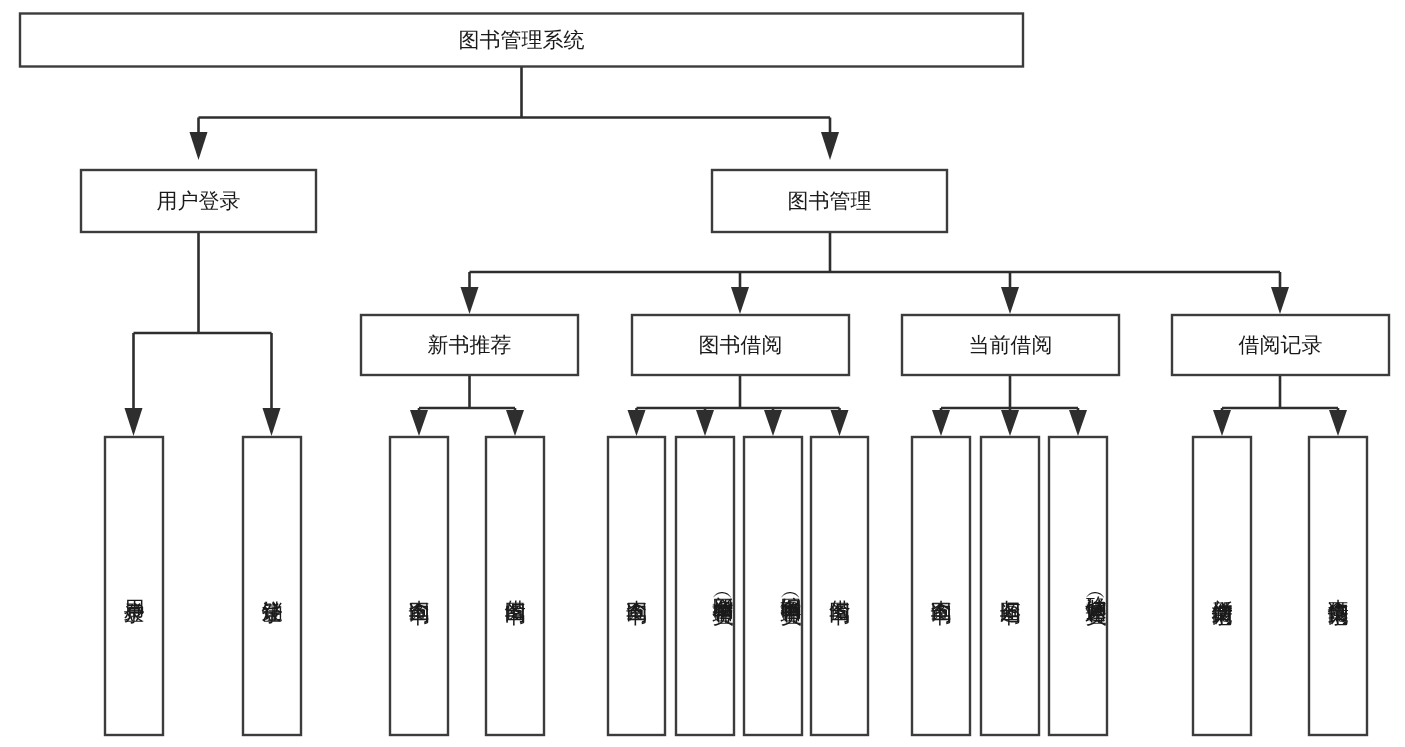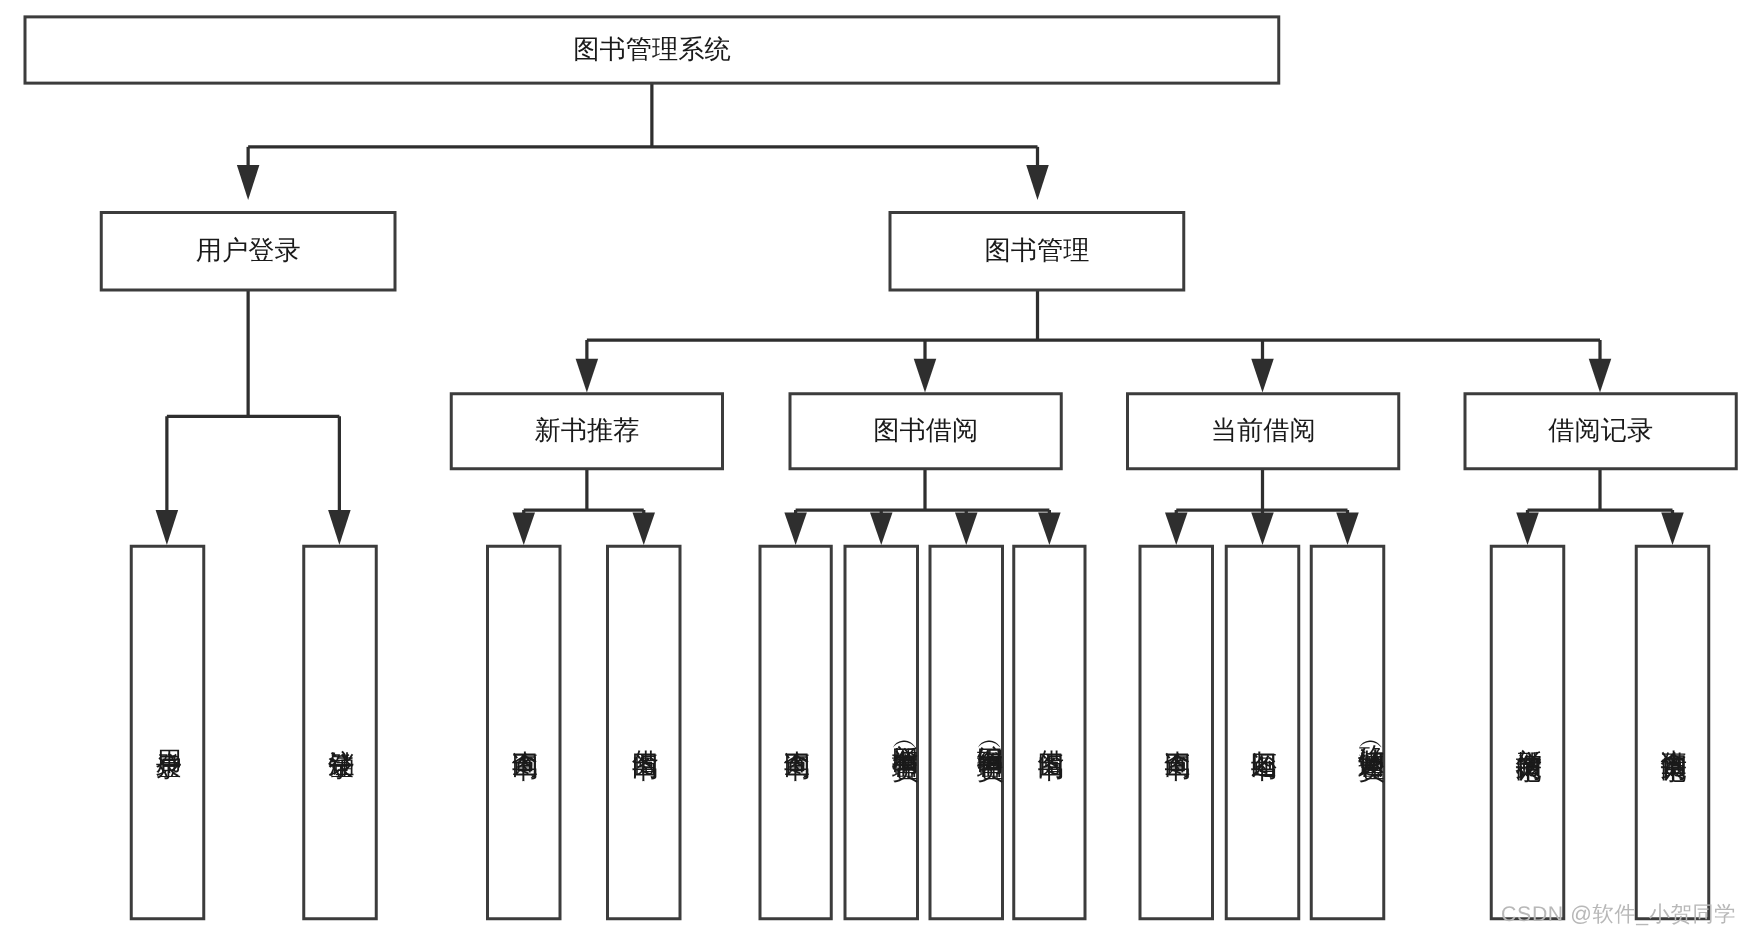--- a/index.html
+++ b/index.html
@@ -234,15 +234,14 @@
   <div class="leaf-label-v" style="left:744px; top:441px; width:58px; height:290px; align-items:flex-start;">编辑图书（管理员）</div>
   <div class="leaf-label-v" style="left:811px; top:437px; width:57px; height:298px;">借阅图书</div>
 
   <div class="leaf-label-v" style="left:912px; top:437px; width:58px; height:298px;">查询图书</div>
   <div class="leaf-label-v" style="left:981px; top:437px; width:58px; height:298px;">归还图书</div>
   <div class="leaf-label-v" style="left:1049px; top:441px; width:58px; height:290px; align-items:flex-start;">确认归还（管理员）</div>
 
   <div class="leaf-label-v" style="left:1193px; top:437px; width:58px; height:298px;">新增借阅记录</div>
   <div class="leaf-label-v" style="left:1309px; top:437px; width:58px; height:298px;">查询借阅记录</div>
 
-  <div class="watermark">CSDN @软件_小贺同学</div>
 
 </div>
 
 </body></html>

